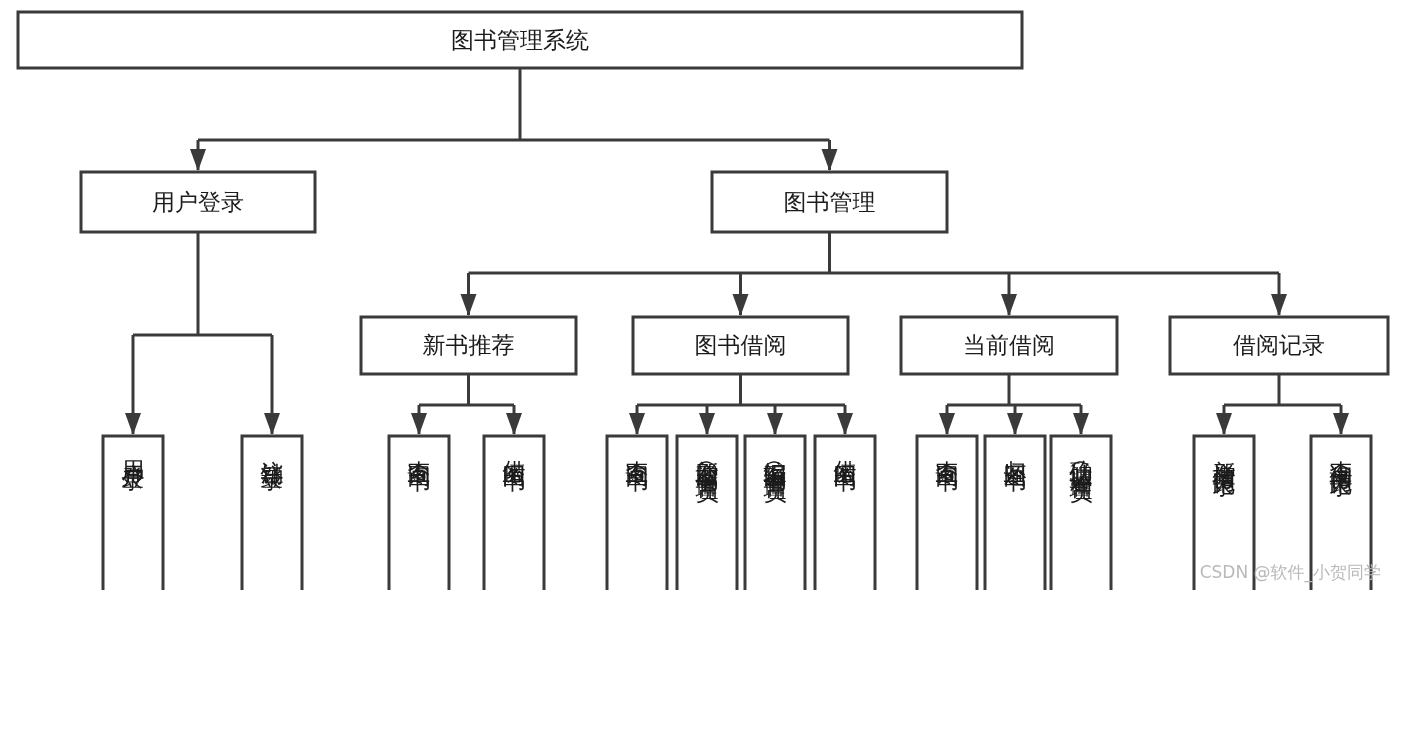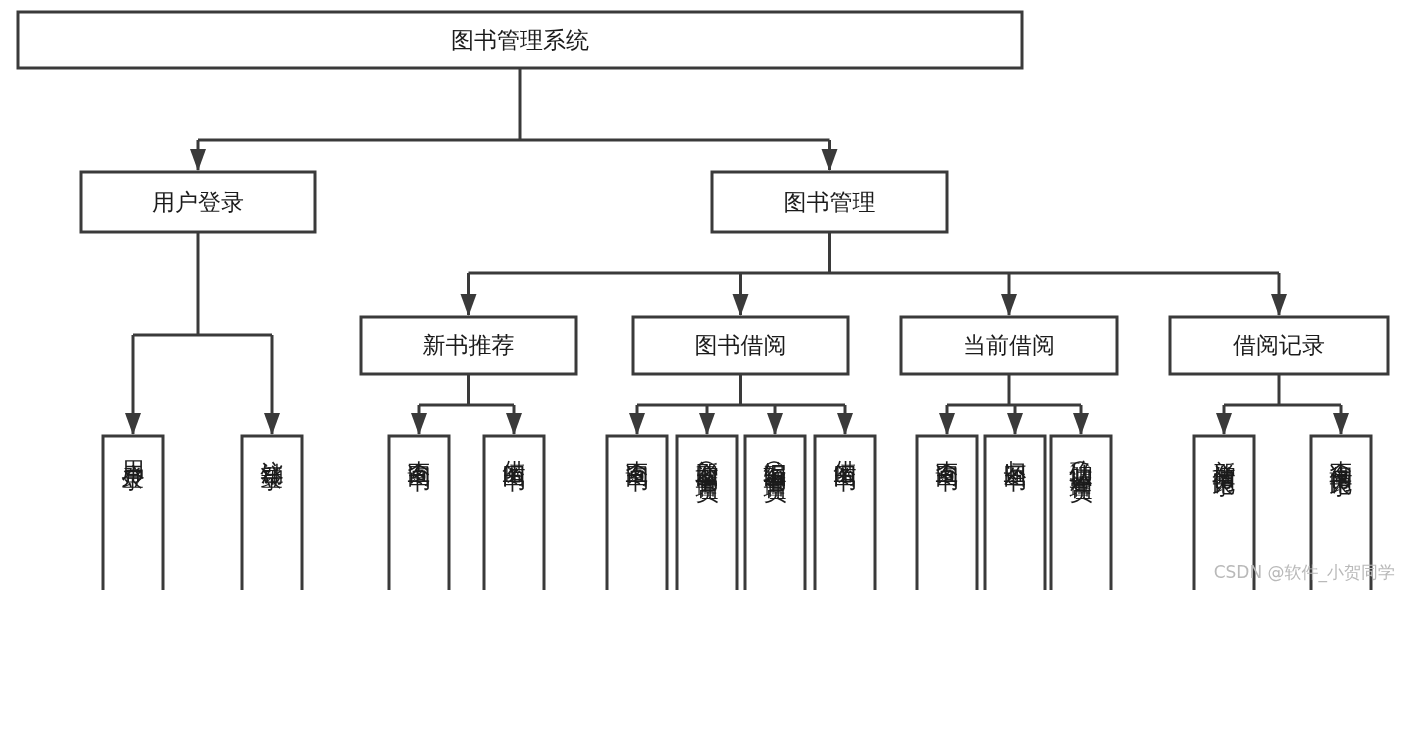--- a/index.html
+++ b/index.html
@@ -60,21 +60,21 @@
     font-family: "DejaVu Sans", "Liberation Sans", sans-serif;
     font-size: 23px;
     line-height: 1.0;
     color: #1b1b1b;
     letter-spacing: 3px;
     white-space: nowrap;
     padding-top: 6px;
   }
   .watermark {
     position: absolute;
-    right: 10px;
+    right: 24px;
     bottom: 6px;
     font-family: "DejaVu Sans", "Liberation Sans", sans-serif;
     font-size: 17px;
     color: #b9b9b9;
     white-space: nowrap;
   }
 </style>
 </head>
 <body>
 

